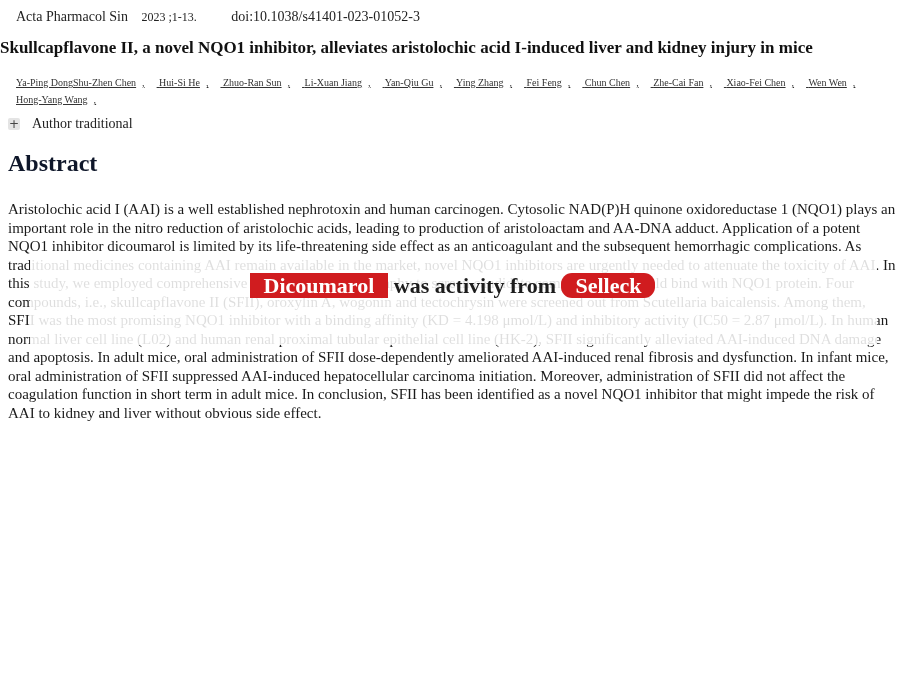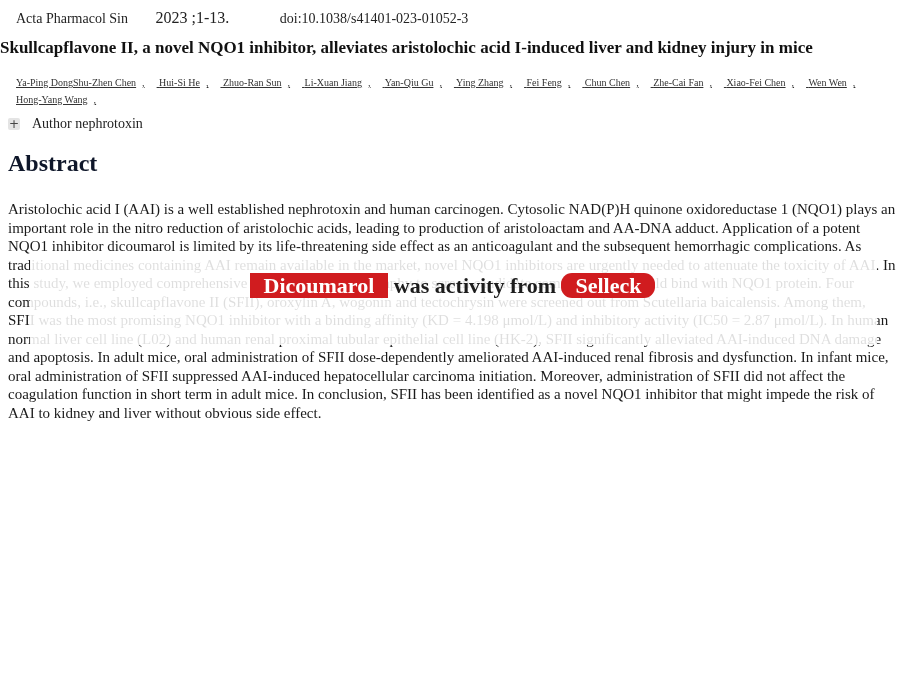--- a/index.html
+++ b/index.html
@@ -16,22 +16,22 @@
     color: #1a1a1a;
   }
   .citation {
     position: absolute;
     left: 16px;
     top: 9px;
     font-size: 14px;
     white-space: nowrap;
     color: #222;
   }
-  .citation .journal { margin-right: 24px; }
-  .citation .pages { font-size: 16px; margin-right: 28px; }
+  .citation .journal { margin-right: 10px; }
+  .citation .pages { font-size: 12px; margin-right: 12px; }
   .citation .doi { font-size: 14px; margin-left: 19px; }
   .title {
     position: absolute;
     left: 0;
     top: 38px;
     margin: 0;
     font-size: 17px;
     font-weight: bold;
     color: #111;
     white-space: nowrap;
@@ -128,21 +128,21 @@
   <span class="pages">2023 ;1-13.</span>
   <span class="doi">doi:10.1038/s41401-023-01052-3</span>
 </div>
 
 <h1 class="title">Skullcapflavone II, a novel NQO1 inhibitor, alleviates aristolochic acid I-induced liver and kidney injury in mice</h1>
 
 <div class="authors" id="authors"><span class="author"><span>Ya-Ping DongShu-Zhen Chen</span><span class="sep">,</span></span> <span class="author"><span>Hui-Si He</span><span class="sep">,</span></span> <span class="author"><span>Zhuo-Ran Sun</span><span class="sep">,</span></span> <span class="author"><span>Li-Xuan Jiang</span><span class="sep">,</span></span> <span class="author"><span>Yan-Qiu Gu</span><span class="sep">,</span></span> <span class="author"><span>Ying Zhang</span><span class="sep">,</span></span> <span class="author"><span>Fei Feng</span><span class="sep">,</span></span> <span class="author"><span>Chun Chen</span><span class="sep">,</span></span> <span class="author"><span>Zhe-Cai Fan</span><span class="sep">,</span></span> <span class="author"><span>Xiao-Fei Chen</span><span class="sep">,</span></span> <span class="author"><span>Wen Wen</span><span class="sep">,</span></span> <span class="author"><span>Hong-Yang Wang</span><span class="sep">,</span></span> </div>
 
 <div class="author-info">
   <span class="plus-icon">+</span>
-  <span>Author nephrotoxin</span>
+  <span>Author traditional</span>
 </div>
 
 <h2 class="abstract-heading">Abstract</h2>
 
 <p class="abstract-body">Aristolochic acid I (AAI) is a well established nephrotoxin and human carcinogen. Cytosolic NAD(P)H quinone oxidoreductase 1 (NQO1) plays an important role in the nitro reduction of aristolochic acids, leading to production of aristoloactam and AA-DNA adduct. Application of a potent NQO1 inhibitor dicoumarol is limited by its life-threatening side effect as an anticoagulant and the subsequent hemorrhagic complications. As traditional medicines containing AAI remain available in the market, novel NQO1 inhibitors are urgently needed to attenuate the toxicity of AAI. In this study, we employed comprehensive NQO1 biochromatography to screen candidate compounds that could bind with NQO1 protein. Four compounds, i.e., skullcapflavone II (SFII), oroxylin A, wogonin and tectochrysin were screened out from Scutellaria baicalensis. Among them, SFII was the most promising NQO1 inhibitor with a binding affinity (KD = 4.198 μmol/L) and inhibitory activity (IC50 = 2.87 μmol/L). In human normal liver cell line (L02) and human renal proximal tubular epithelial cell line (HK-2), SFII significantly alleviated AAI-induced DNA damage and apoptosis. In adult mice, oral administration of SFII dose-dependently ameliorated AAI-induced renal fibrosis and dysfunction. In infant mice, oral administration of SFII suppressed AAI-induced hepatocellular carcinoma initiation. Moreover, administration of SFII did not affect the coagulation function in short term in adult mice. In conclusion, SFII has been identified as a novel NQO1 inhibitor that might impede the risk of AAI to kidney and liver without obvious side effect.</p>
 
 <div class="overlay"></div>
 
 <div class="callout">
   <span class="hl" style="background: rgb(208, 28, 31);">Dicoumarol</span><span> was activity from </span><span class="hl" style="background: rgb(208, 28, 31); border-radius: 11px;">Selleck</span>

